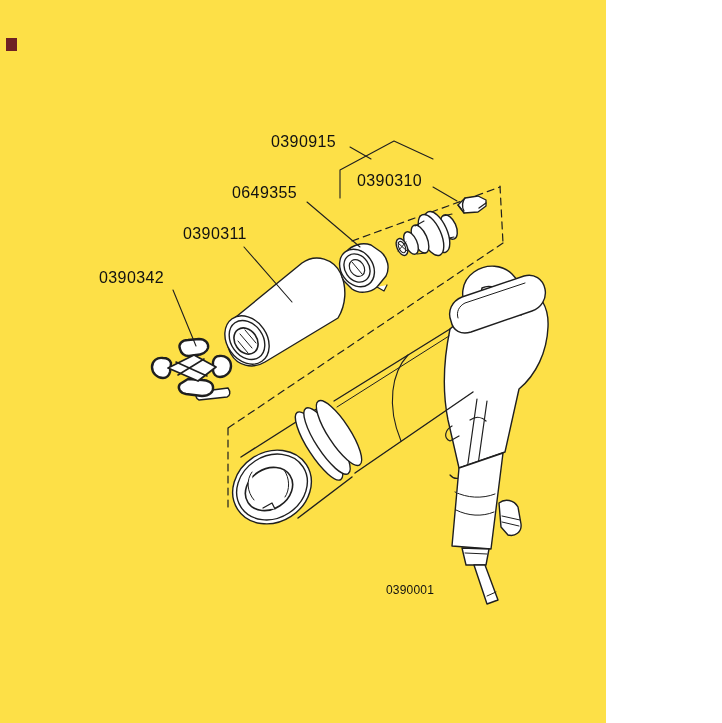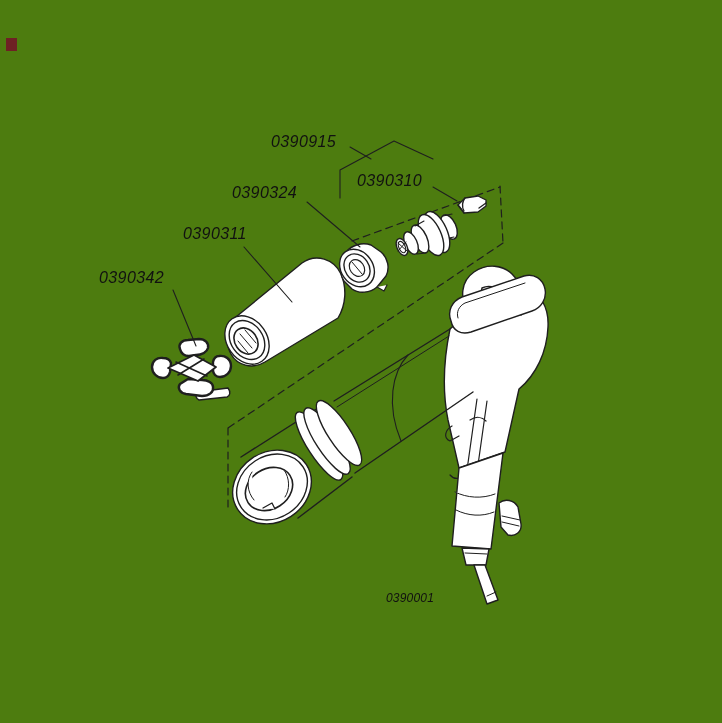--- a/index.html
+++ b/index.html
@@ -1,26 +1,26 @@
 <!DOCTYPE html>
 <html><head>
 <meta charset="utf-8">
 <style>
   html,body{margin:0;padding:0;background:#fff;}
-  #stage{position:relative;width:722px;height:723px;background:#4d7c0f;overflow:hidden;
-         font-family:"Liberation Sans", sans-serif;font-style:italic;}
+  #stage{position:relative;width:606px;height:723px;background:#fde047;overflow:hidden;
+         font-family:"Liberation Sans", sans-serif;}
   #drawing{position:absolute;left:0;top:0;}
   .marker{position:absolute;left:6px;top:38px;width:11px;height:13px;background:#6e2124;}
   .part-label{position:absolute;color:#111;font-size:16px;letter-spacing:.4px;white-space:nowrap;}
   .lbl-915{left:271px;top:133px;}
   .lbl-324{left:232px;top:184px;}
   .lbl-310{left:357px;top:172px;}
   .lbl-311{left:168px;top:225px;margin-left:15px;}
   .lbl-342{left:99px;top:269px;text-align:center;}
-  .lbl-001{left:386px;top:583px;font-size:12px;letter-spacing:.2px;margin-top:8px;}
+  .lbl-001{left:386px;top:583px;font-size:12px;letter-spacing:.2px;}
   svg *{vector-effect:non-scaling-stroke;}
 </style>
 </head>
 <body>
 
 <div id="stage">
 
   <div class="marker"></div>
 
   <svg id="drawing" width="722" height="723" viewBox="0 0 722 723" fill="none" stroke="#1f1f1f" stroke-width="1.4" stroke-linecap="round" stroke-linejoin="round">
@@ -134,18 +134,18 @@
       <path d="M350,147 L371,159"></path>
       <path d="M340,198 L340,170 L394,141 L433,159"></path>
       <path d="M433,187 L457,201"></path>
       <path d="M307,202 L360,247"></path>
       <path d="M244,247 L292,302"></path>
       <path d="M173,290 L196,346"></path>
     </g>
   </svg>
 
   <div class="part-label lbl-915">0390915</div>
-  <div class="part-label lbl-324">0390324</div>
+  <div class="part-label lbl-324">0649355</div>
   <div class="part-label lbl-310">0390310</div>
   <div class="part-label lbl-311">0390311</div>
   <div class="part-label lbl-342">0390342</div>
   <div class="part-label lbl-001">0390001</div>
 </div>
 
 </body></html>

